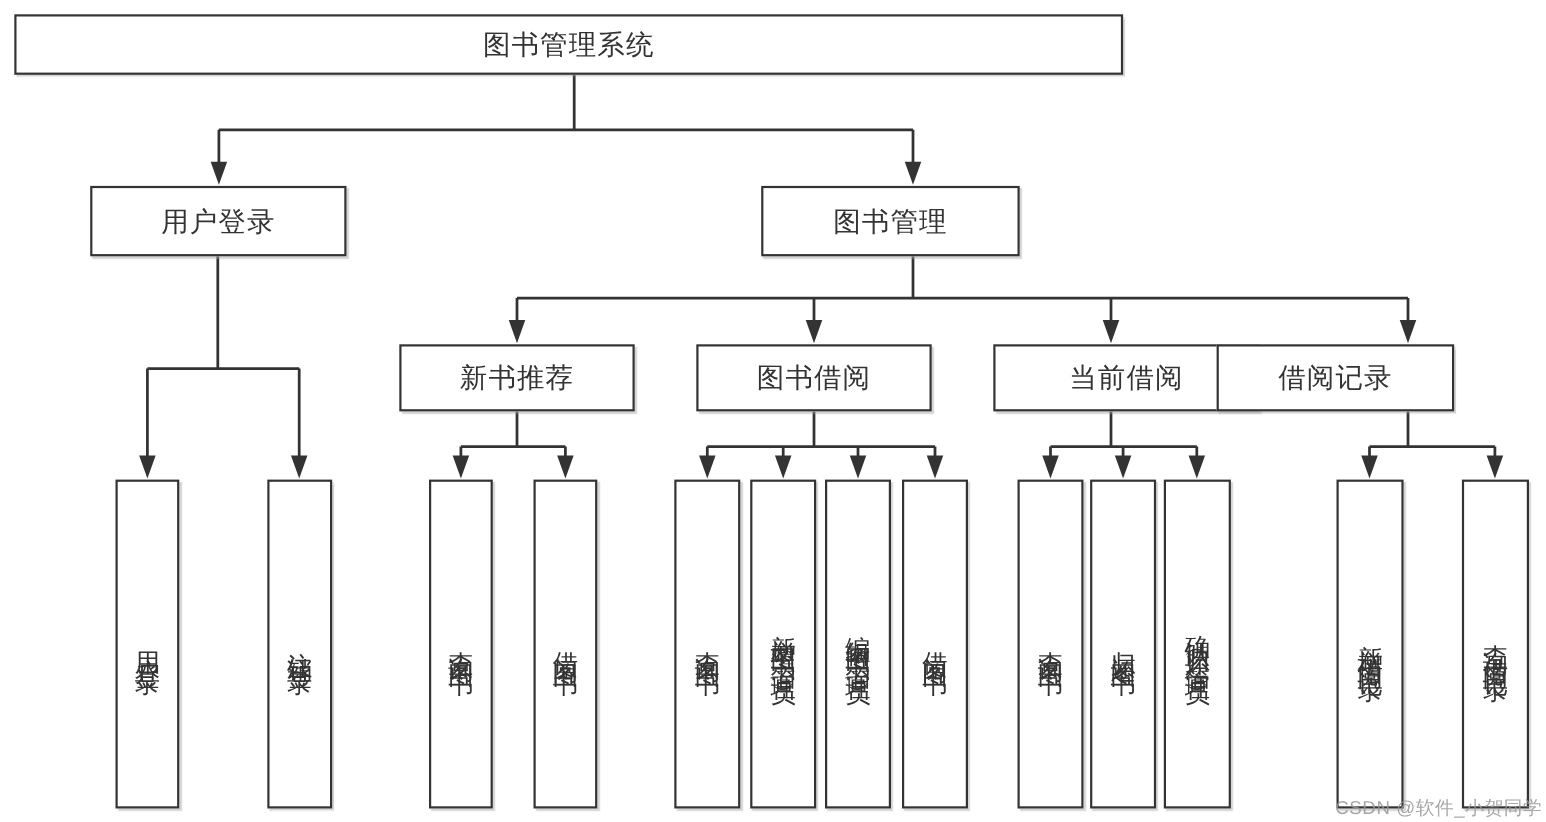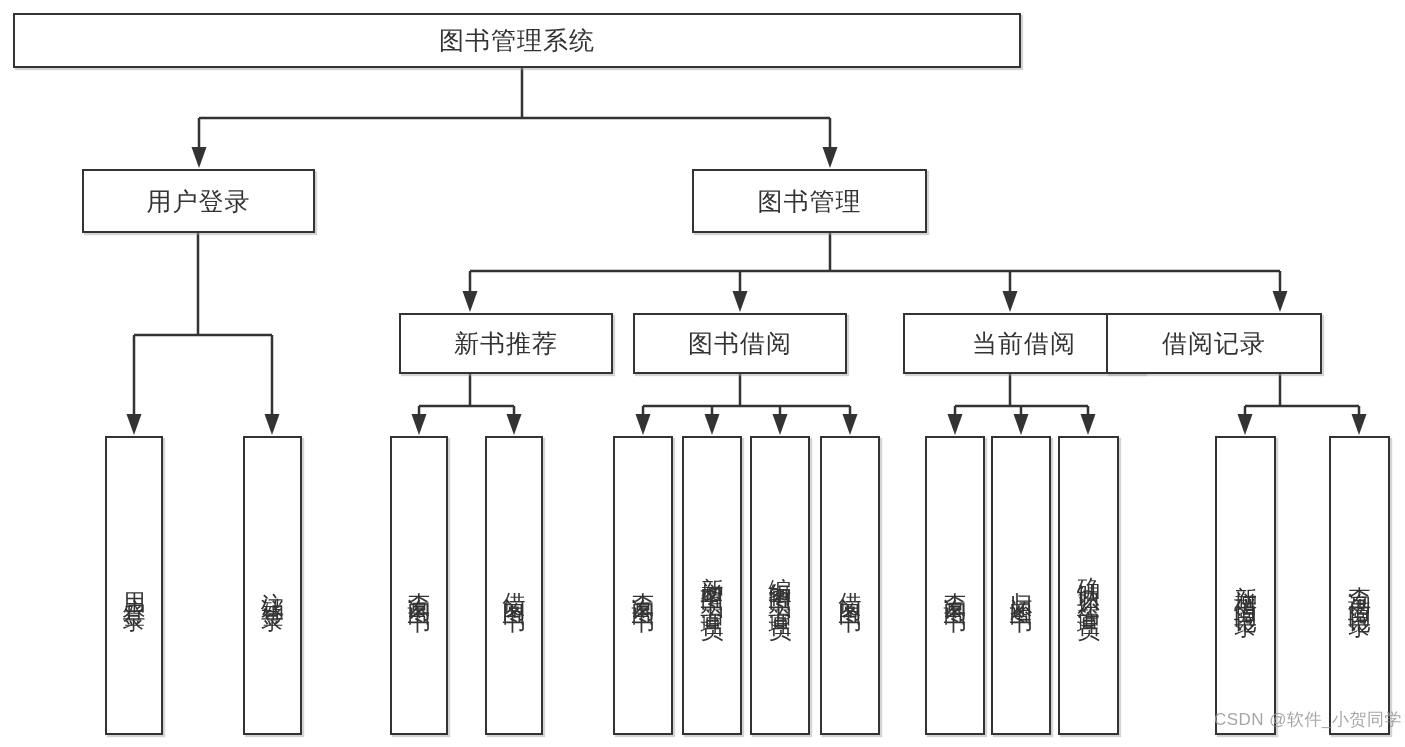--- a/index.html
+++ b/index.html
@@ -27,40 +27,40 @@
     letter-spacing: 6px;
     line-height: 1;
     white-space: nowrap;
   }
   
   .root-node   { left: 13px;  top: 13px;  width: 1008px; height: 55px; }
   .lvl2        { top: 169px; height: 64px; }
   .n-login     { left: 82px;  width: 233px; }
   .n-bookmgmt  { left: 692px; width: 235px; }
   .lvl3        { top: 313px; height: 61px; }
-  .n-recommend { left: 363px;  width: 214px; margin-left: 36px; }
+  .n-recommend { left: 363px;  width: 214px; }
   .n-borrow    { left: 633px;  width: 214px; text-align: right; }
   .n-current   { left: 903px;  width: 242px; }
   .n-records   { left: 1106px; width: 216px; }
   .leaf        { top: 436px; height: 299px; }
   .l1  { left: 105px;  width: 58px; }
   .l2  { left: 243px;  width: 59px; }
   .l3  { left: 390px;  width: 58px; }
   .l4  { left: 485px;  width: 58px; }
   .l5  { left: 613px;  width: 60px; }
   .l6  { left: 682px;  width: 60px; }
   .l7  { left: 750px;  width: 60px; }
   .l8  { left: 820px;  width: 60px; }
   .l9  { left: 925px;  width: 60px; }
   .l10 { left: 991px;  width: 60px; }
   .l11 { left: 1058px; width: 61px; }
   .l12 { left: 1215px; width: 61px; }
   .l13 { left: 1329px; width: 61px; }
   .watermark {
-    position: absolute; right: 3px; bottom: 16px; z-index: 5;
+    position: absolute; right: 3px; bottom: 1px; z-index: 5;
     font-size: 17px; letter-spacing: 0.5px;
     color: rgba(150,150,150,0.85);
     white-space: nowrap;
   }
 </style>
 </head>
 <body>
 
 <div id="diagram">
 

